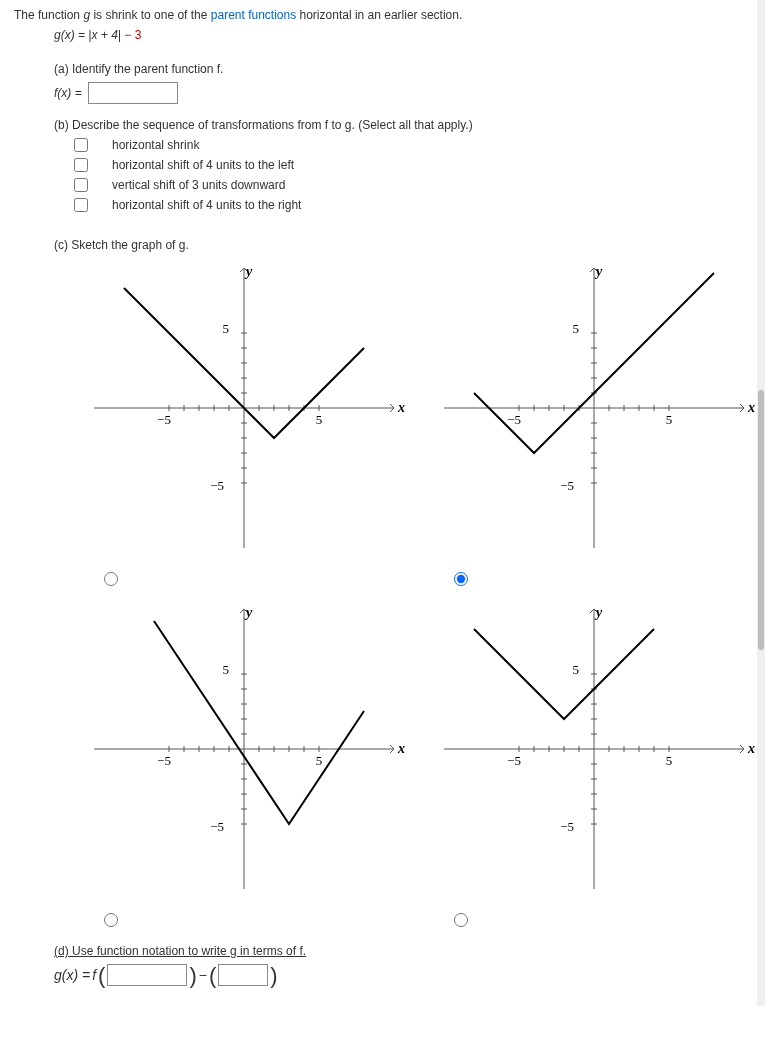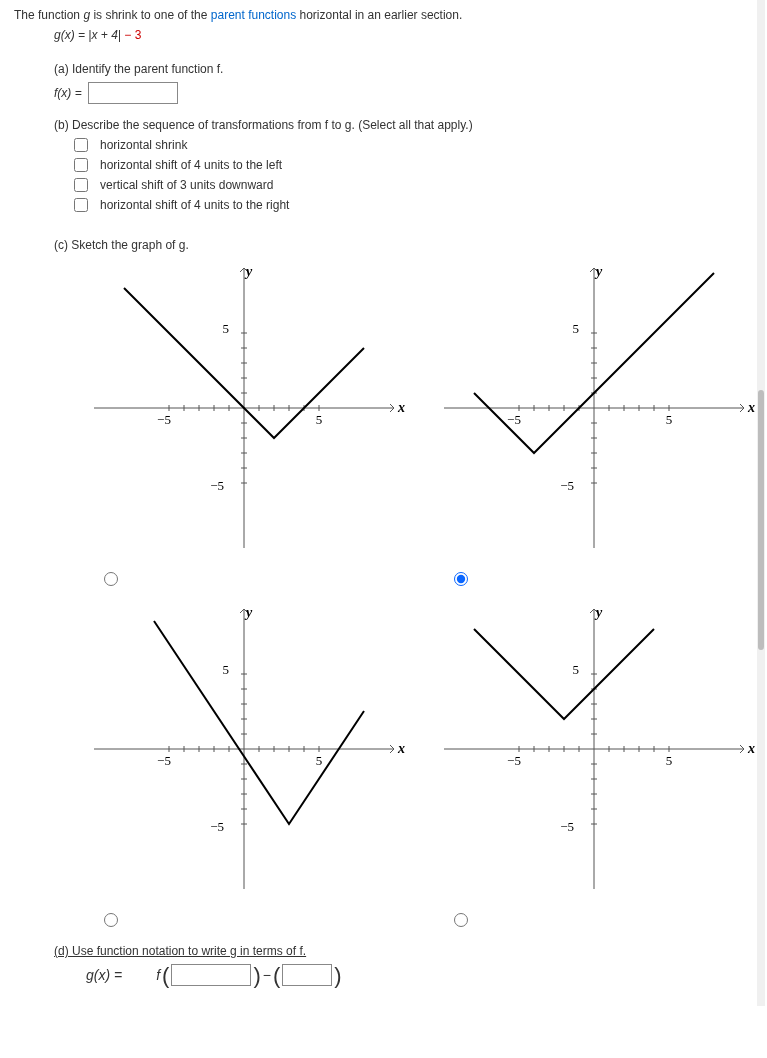--- a/index.html
+++ b/index.html
@@ -24,32 +24,32 @@
       height: 22px;
       padding: 2px 4px;
       font-size: 12px;
       background: #fff;
     }
     .w80 { width: 90px; }
     .w70 { width: 80px; }
     .w40 { width: 50px; }
     .partb { margin: 14px 0 4px 40px; }
     .options { margin: 2px 0 10px 60px; }
-    .opt-row { display: flex; align-items: center; gap: 12px; margin: 6px 0; }
+    .opt-row { display: flex; align-items: center; gap: 24px; margin: 6px 0; }
     input[type=checkbox] { width: 14px; height: 14px; }
     .partc { margin: 26px 0 6px 40px; }
     .graph-grid { display: grid; grid-template-columns: 1fr 1fr; gap: 10px 10px; margin: 4px 0 10px 60px; }
     .graph-cell { display: flex; flex-direction: column; align-items: flex-start; gap: 8px; }
     .graph-svg { width: 340px; height: 300px; }
     .radio-wrap { margin: 6px 0 0 30px; }
     input[type=radio] { width: 14px; height: 14px; }
     input[type=radio].selected { accent-color: #0a66ff; }
     .partd { margin: 14px 0 4px 40px; text-decoration: underline; }
     .d-row { display: flex; align-items: center; gap: 2px; margin: 6px 0 0 40px; font-size: 14px;}
-    .d-row .ital { font-style: italic; margin-left: 32px; }
+    .d-row .ital { font-style: italic; }
     .paren { font-size: 22px; line-height: 18px; position: relative; top: 1px; }
     .scrollbar { position: absolute; right: 2px; top: 0; bottom: 0; width: 8px; background: #f0f0f0; }
     .scrollbar .thumb { position: absolute; left: 1px; right: 1px; top: 390px; height: 260px; background: #bdbdbd; border-radius: 4px; }
     svg text { font-family: 'Times New Roman', serif; font-size: 13px; }
     svg .axislabel { font-style: italic; font-weight: bold; font-size: 14px; }
   </style>
 </head>
 <body>
 
 <div class="intro">

